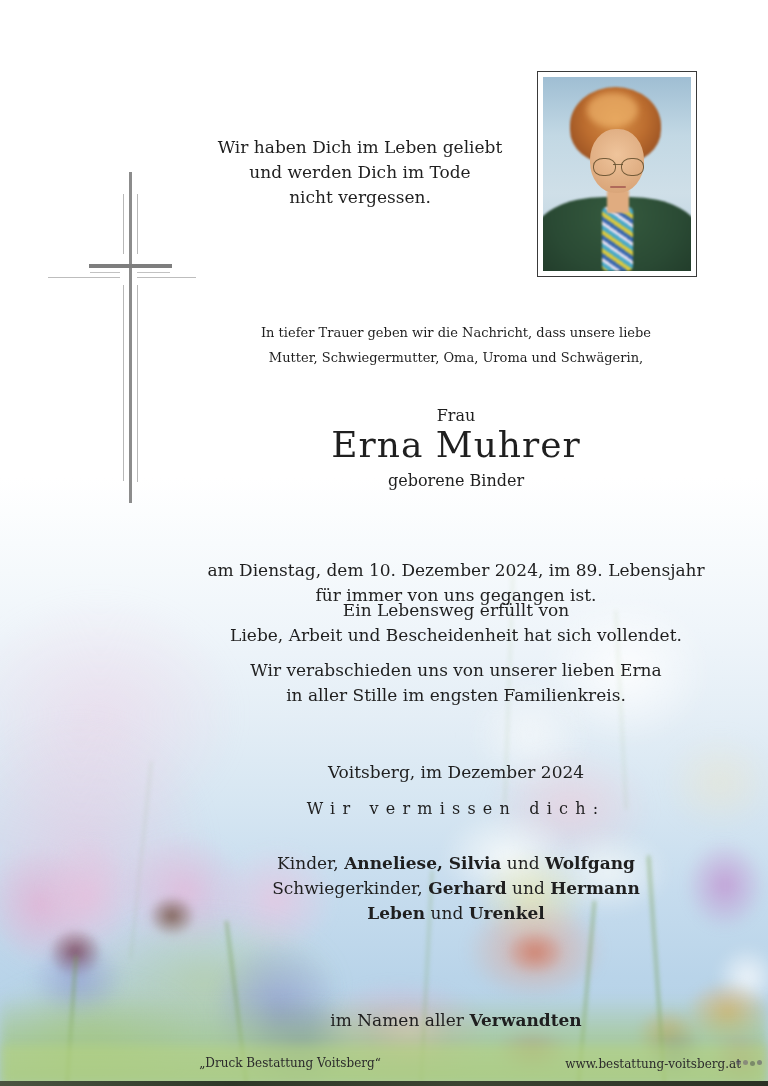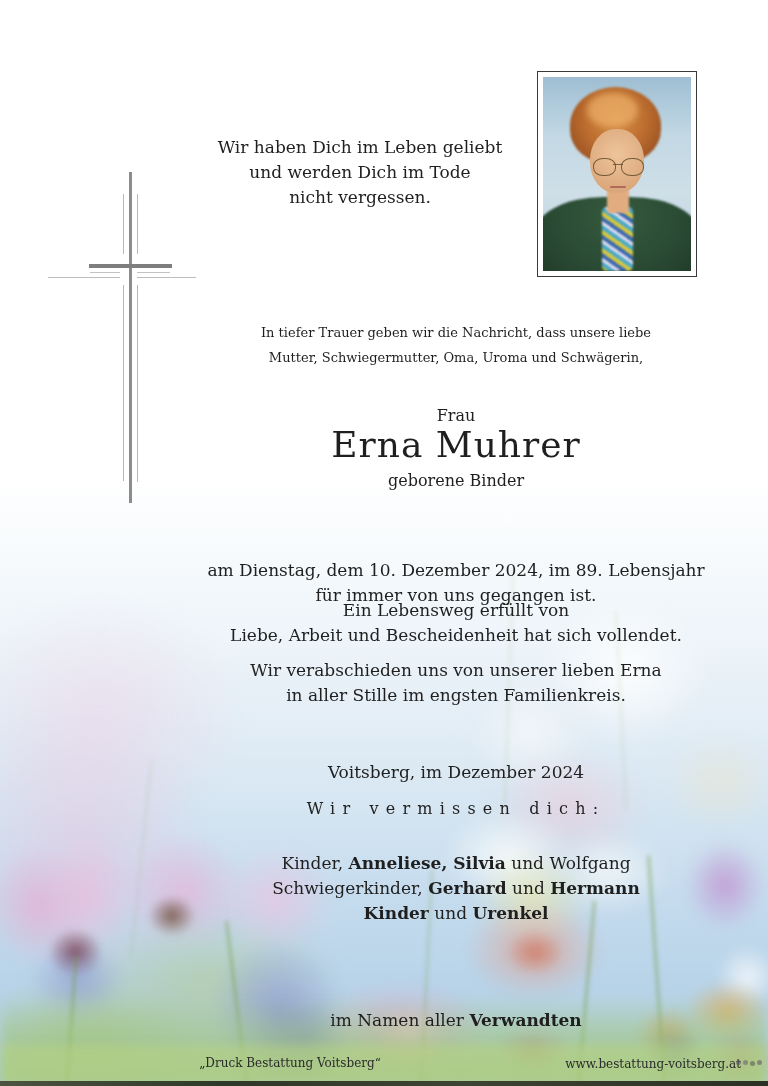--- a/index.html
+++ b/index.html
@@ -211,23 +211,23 @@
       <div>Wir verabschieden uns von unserer lieben Erna</div>
       <div>in aller Stille im engsten Familienkreis.</div>
     </div>
   <div class="block life">
       <div>Ein Lebensweg erfüllt von</div>
       <div>Liebe, Arbeit und Bescheidenheit hat sich vollendet.</div>
     </div>
   <div class="block placedate">Voitsberg, im Dezember 2024</div>
   <div class="block missing">Wir vermissen dich:</div>
   <div class="block family">
-    <div><span>Kinder, </span><span style="font-weight: 700;">Anneliese, Silvia</span><span> und </span><span style="font-weight: 400;">Wolfgang</span></div>
+    <div><span>Kinder, </span><span style="font-weight: 700;">Anneliese, Silvia</span><span> und </span><span style="font-weight: 700;">Wolfgang</span></div>
     <div><span>Schwiegerkinder, </span><span style="font-weight: 700;">Gerhard</span><span> und </span><span style="font-weight: 700;">Hermann</span></div>
-    <div><span style="font-weight: 700;">Kinder</span><span> und </span><span style="font-weight: 700;">Urenkel</span></div>
+    <div><span style="font-weight: 700;">Leben</span><span> und </span><span style="font-weight: 700;">Urenkel</span></div>
   </div>
   <div class="block closing"><span>im Namen aller </span><span style="font-weight: 700;">Verwandten</span></div>
 
   <div class="foot-print">„Druck Bestattung Voitsberg“</div>
   <div class="foot-web">www.bestattung-voitsberg.at</div>
   <div class="emblem"></div>
 
   <div class="bottom-edge"></div>
 </div>
 

